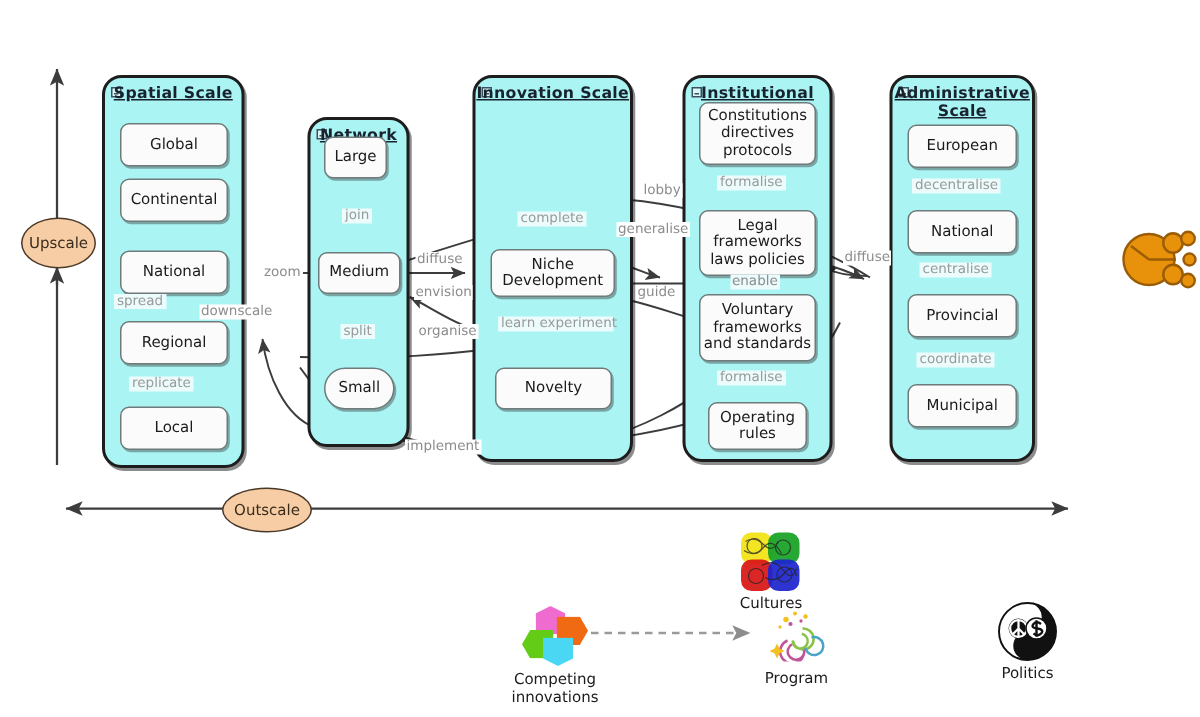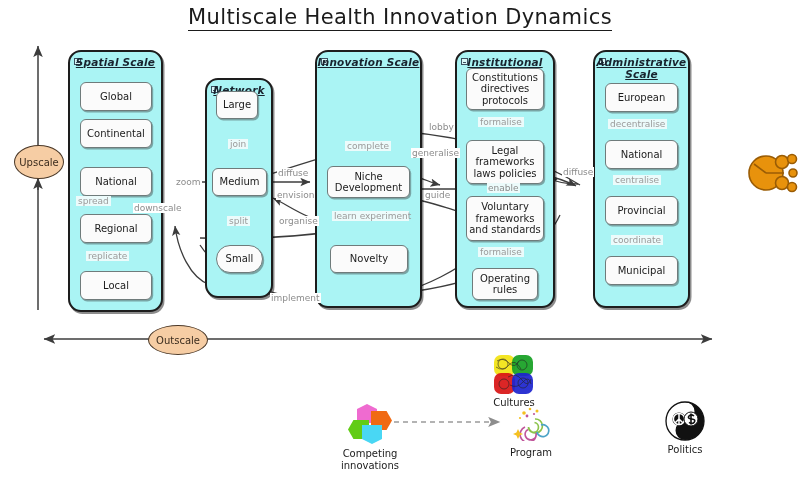--- a/index.html
+++ b/index.html
@@ -36,21 +36,21 @@
   }
   .panel-title{
     position:absolute;left:0;top:5px;width:100%;
     text-align:center;
     font-size:10.5px;
     font-weight:bold;
     color:#18232e;
     line-height:11.5px;
     letter-spacing:.2px;
   }
-  .panel-title u{text-decoration:underline;font-style:italic;}
+  .panel-title u{text-decoration:underline;}
   .collapse-icon{
     position:absolute;left:4px;top:6px;
     width:7px;height:7px;
     border:1px solid #3b5060;
     background:#d9f7f7;
     box-sizing:border-box;
   }
   .collapse-icon:after{
     content:"";position:absolute;left:1px;top:2.5px;
     width:3px;height:1px;background:#3b5060;
@@ -137,21 +137,20 @@
   .pg{width:40px;height:40px;position:relative;}
 
   
   .po{width:42px;height:42px;position:relative;}
 </style>
 </head>
 <body>
 
 <div id="stage">
 
-  <div id="title"><span>Multiscale Health Innovation Dynamics</span></div>
 
   <svg id="links" viewBox="0 0 800 478">
     <defs>
       <marker id="ah" markerWidth="9" markerHeight="9" refX="7.4" refY="3.2" orient="auto">
         <path d="M0,0 L7.6,3.2 L0,6.4 L1.7,3.2 z" fill="#3c3c3c"></path>
       </marker>
       <marker id="ahg" markerWidth="9" markerHeight="9" refX="7.4" refY="3.2" orient="auto">
         <path d="M0,0 L7.6,3.2 L0,6.4 L1.7,3.2 z" fill="#a7a7a7"></path>
       </marker>
       <marker id="ahd" markerWidth="9" markerHeight="9" refX="7.4" refY="3.2" orient="auto">

